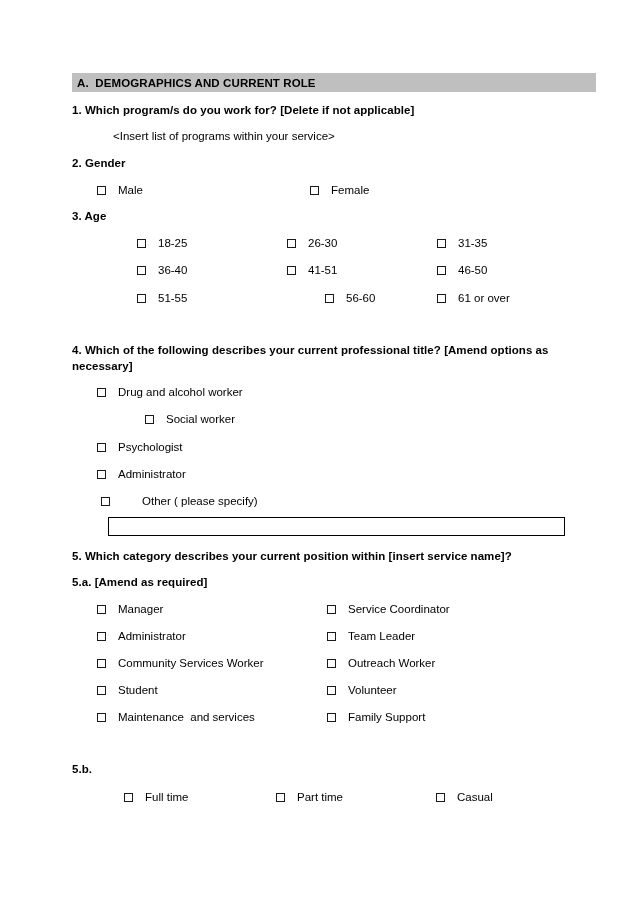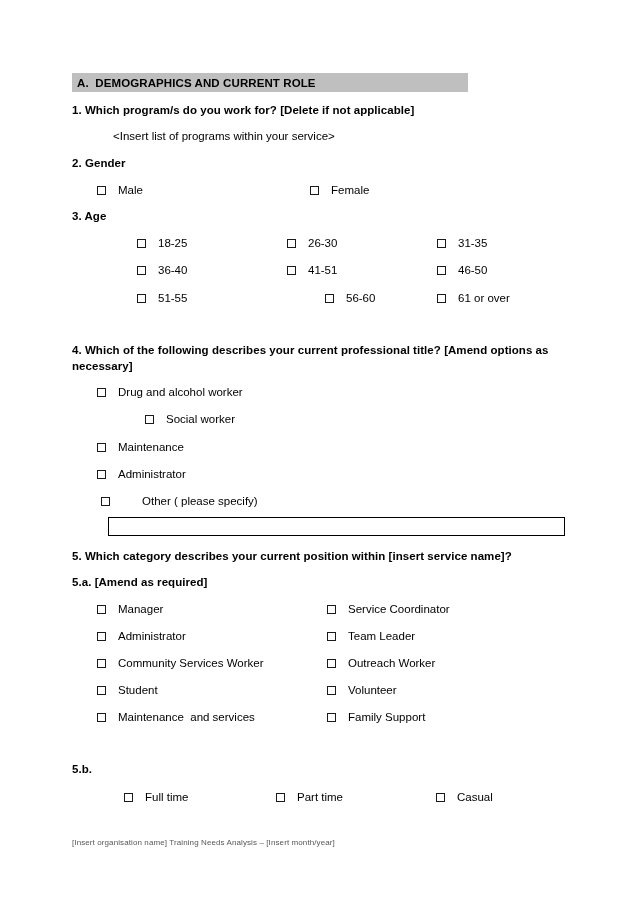--- a/index.html
+++ b/index.html
@@ -22,21 +22,21 @@
     width: 636px;
     height: 900px;
     background: #ffffff;
   }
 
   
   .section-band {
     position: absolute;
     left: 72px;
     top: 73px;
-    width: 396px;
+    width: 524px;
     height: 19px;
     background: #bfbfbf;
     display: flex;
     align-items: center;
   }
   .section-band-text {
     font-size: 11.5px;
     font-weight: bold;
     letter-spacing: 0.1px;
     padding-left: 5px;
@@ -176,21 +176,21 @@
   <div class="opt" style="left:97px; top:385px;">
     <span class="cbox"></span>
     <span class="opt-label">Drug and alcohol worker</span>
   </div>
   <div class="opt" style="left:97px; top:412px;padding-left:48px;">
     <span class="cbox"></span>
     <span class="opt-label">Social worker</span>
   </div>
   <div class="opt" style="left:97px; top:440px;">
     <span class="cbox"></span>
-    <span class="opt-label">Maintenance</span>
+    <span class="opt-label">Psychologist</span>
   </div>
   <div class="opt" style="left:97px; top:467px;">
     <span class="cbox"></span>
     <span class="opt-label">Administrator</span>
   </div>
   <div class="opt" style="left:101px; top:494px;gap:20px;">
     <span class="cbox"></span>
     <span class="opt-label">Other ( please specify)</span>
   </div>
 
@@ -249,15 +249,14 @@
   </div>
   <div class="opt" style="left:276px; top:790px;">
     <span class="cbox"></span>
     <span class="opt-label">Part time</span>
   </div>
   <div class="opt" style="left:428px; top:790px;padding-left:8px;">
     <span class="cbox"></span>
     <span class="opt-label">Casual</span>
   </div>
 
-  <div class="footer">[Insert organisation name] Training Needs Analysis – [Insert month/year]</div>
 
 </div>
 
 </body></html>

